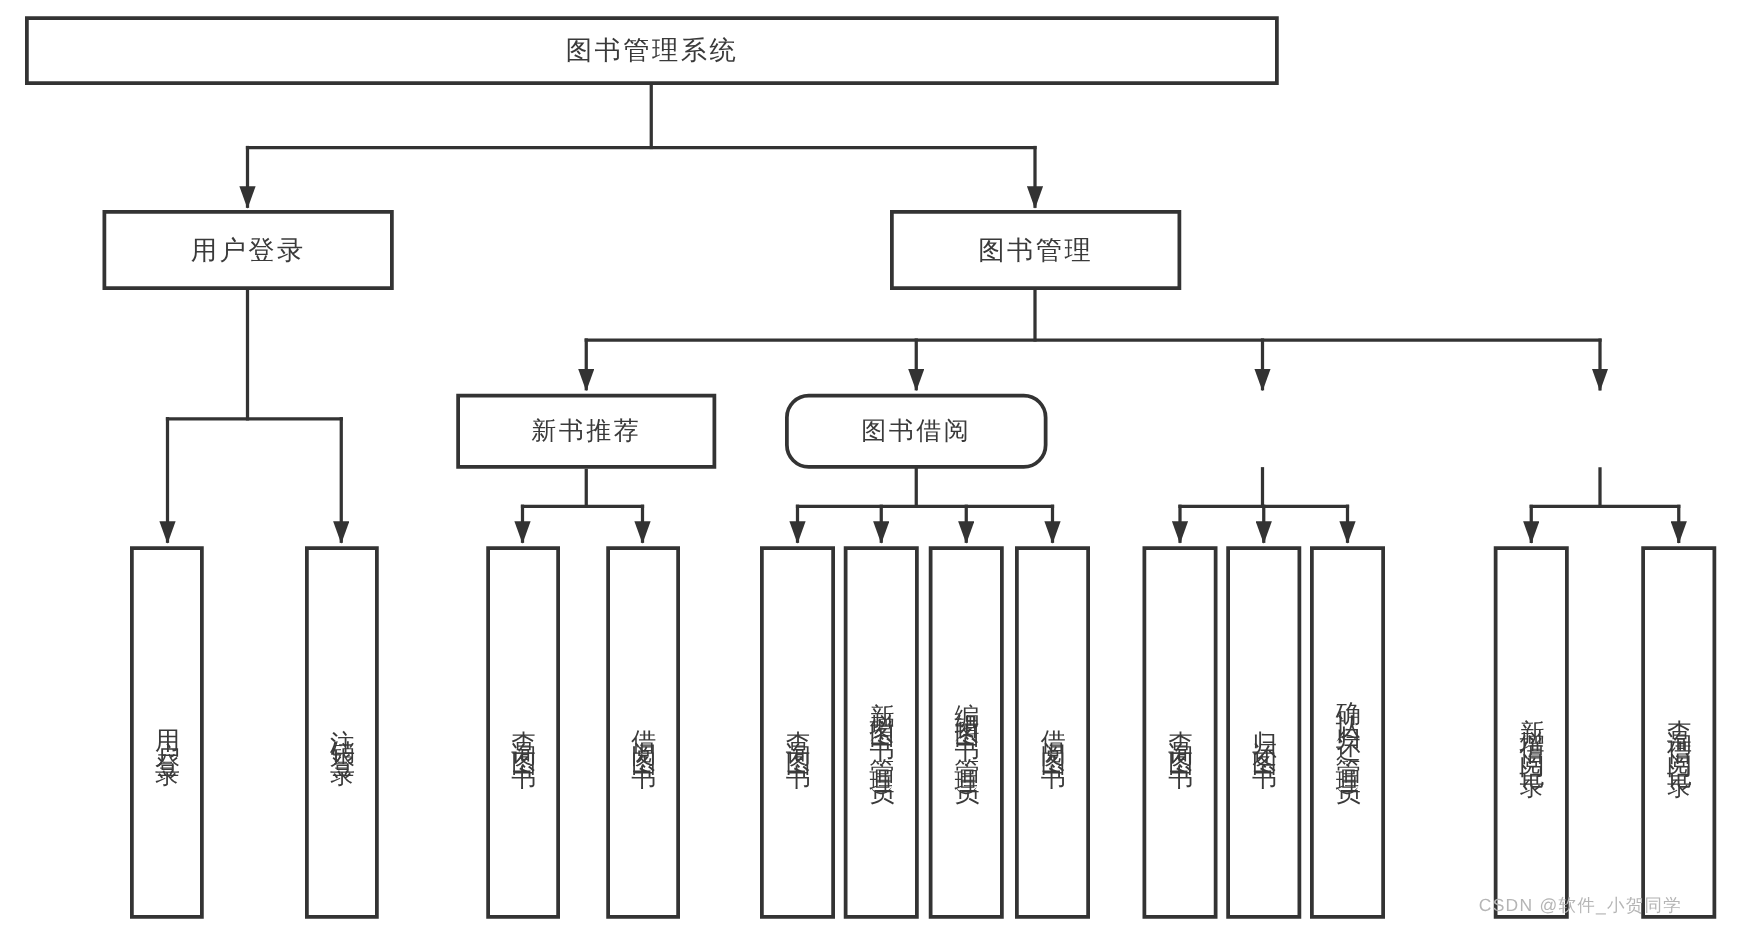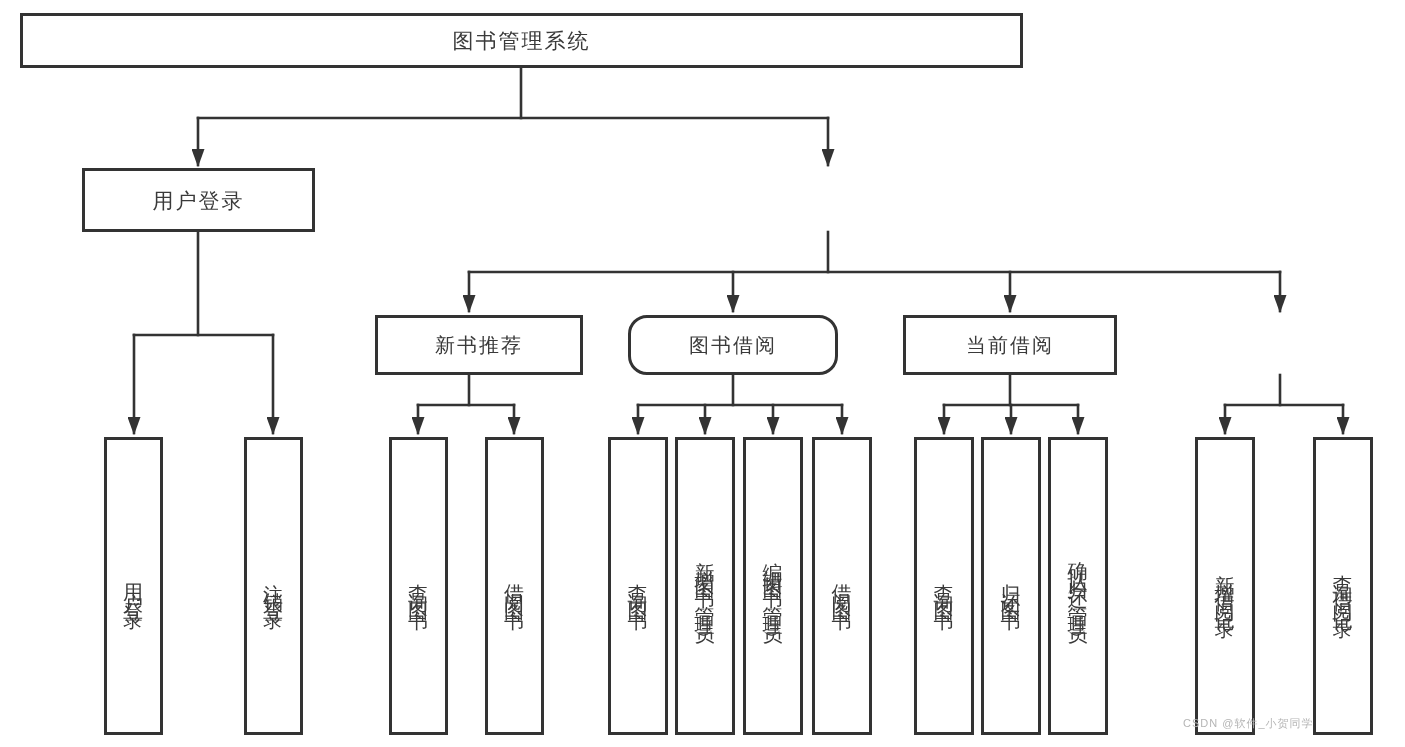--- a/index.html
+++ b/index.html
@@ -44,21 +44,21 @@
     writing-mode:vertical-rl;
     text-orientation:mixed;
     font-size:20px;
     letter-spacing:9px;
     padding:6px 0;
   }
   .watermark{
     position:absolute;
     left:1183px;
     top:716px;
-    font-size:11px;
+    font-size:14px;
     letter-spacing:1px;
     color:var(--wm);
     white-space:nowrap;
     z-index:5;
     text-align:right;
   }
 </style>
 </head>
 <body>
 
@@ -110,24 +110,24 @@
       <path d="M1280,375 L1280,405"></path>
       <path d="M1225,405 L1343,405"></path>
       <path d="M1225,405 L1225,433" marker-end="url(#ah)"></path>
       <path d="M1343,405 L1343,433" marker-end="url(#ah)"></path>
     </g>
   </svg>
 
   <div class="node hbox root" style="left:20px;top:13px;width:1003px;height:55px;">图书管理系统</div>
 
   <div class="node hbox lvl2" style="left:82px;top:168px;width:233px;height:64px;">用户登录</div>
+  <div class="node hbox lvl2" style="left:712px;top:168px;width:233px;height:64px;">图书管理</div>
 
-  <div class="node hbox" style="left:375px;top:315px;width:208px;height:60px;">新书推荐</div>
+  <div class="node hbox" style="left:365px;top:315px;width:208px;height:60px;">新书推荐</div>
   <div class="node hbox" style="left:628px;top:315px;width:210px;height:60px;border-radius:19px;">图书借阅</div>
-  <div class="node hbox" style="left:903px;top:315px;width:214px;height:60px;">当前借阅</div>
 
   <div class="node vbox" style="left:104px;top:437px;width:59px;height:298px;">用户登录</div>
   <div class="node vbox" style="left:244px;top:437px;width:59px;height:298px;">注销登录</div>
 
   <div class="node vbox" style="left:389px;top:437px;width:59px;height:298px;">查询图书</div>
   <div class="node vbox" style="left:485px;top:437px;width:59px;height:298px;">借阅图书</div>
 
   <div class="node vbox" style="left:608px;top:437px;width:60px;height:298px;">查询图书</div>
   <div class="node vbox" style="left:675px;top:437px;width:60px;height:298px;">新增图书（管理员）</div>
   <div class="node vbox" style="left:743px;top:437px;width:60px;height:298px;">编辑图书（管理员）</div>

